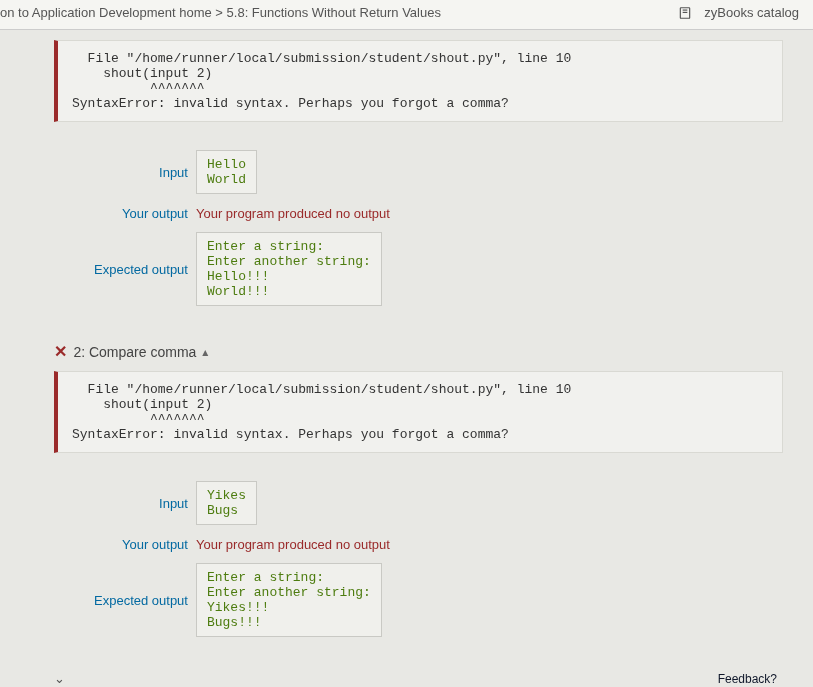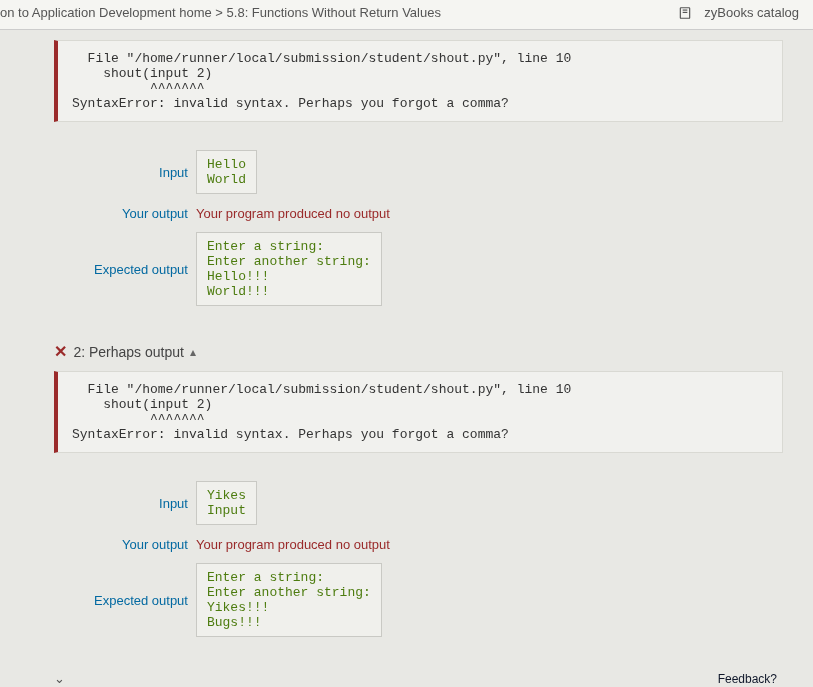--- a/index.html
+++ b/index.html
@@ -130,34 +130,34 @@
       <div class="lbl">Expected output</div>
       <div class="val"><div class="box">Enter a string:
 Enter another string:
 Hello!!!
 World!!!</div></div>
     </div>
   </div>
 
   <div class="test-header">
     <span class="x-mark">✕</span>
-    <span>2: Perhaps output</span>
+    <span>2: Compare comma</span>
     <span class="chev">▴</span>
   </div>
 
   <div class="err-block"><span>  File "/home/runner/local/submission/student/shout.py", line 10</span>
 <span>    shout(input 2)</span>
 <span>          ^^^^^^^</span>
 <span>SyntaxError: invalid syntax. Perhaps you forgot a comma?</span></div>
 
   <div class="rows">
     <div class="row">
       <div class="lbl">Input</div>
       <div class="val"><div class="box">Yikes
-Input</div></div>
+Bugs</div></div>
     </div>
     <div class="row">
       <div class="lbl">Your output</div>
       <div class="val"><span class="no-output">Your program produced no output</span></div>
     </div>
     <div class="row">
       <div class="lbl">Expected output</div>
       <div class="val"><div class="box">Enter a string:
 Enter another string:
 Yikes!!!

